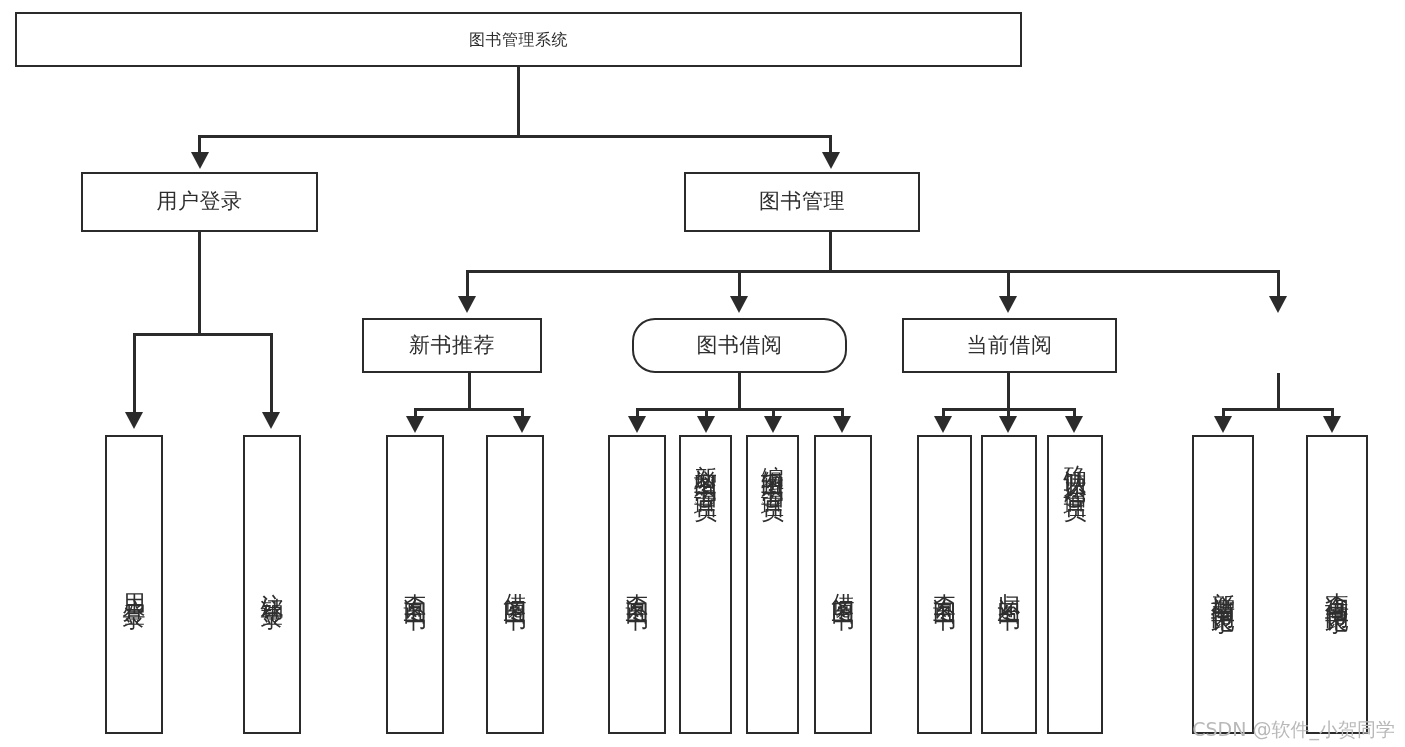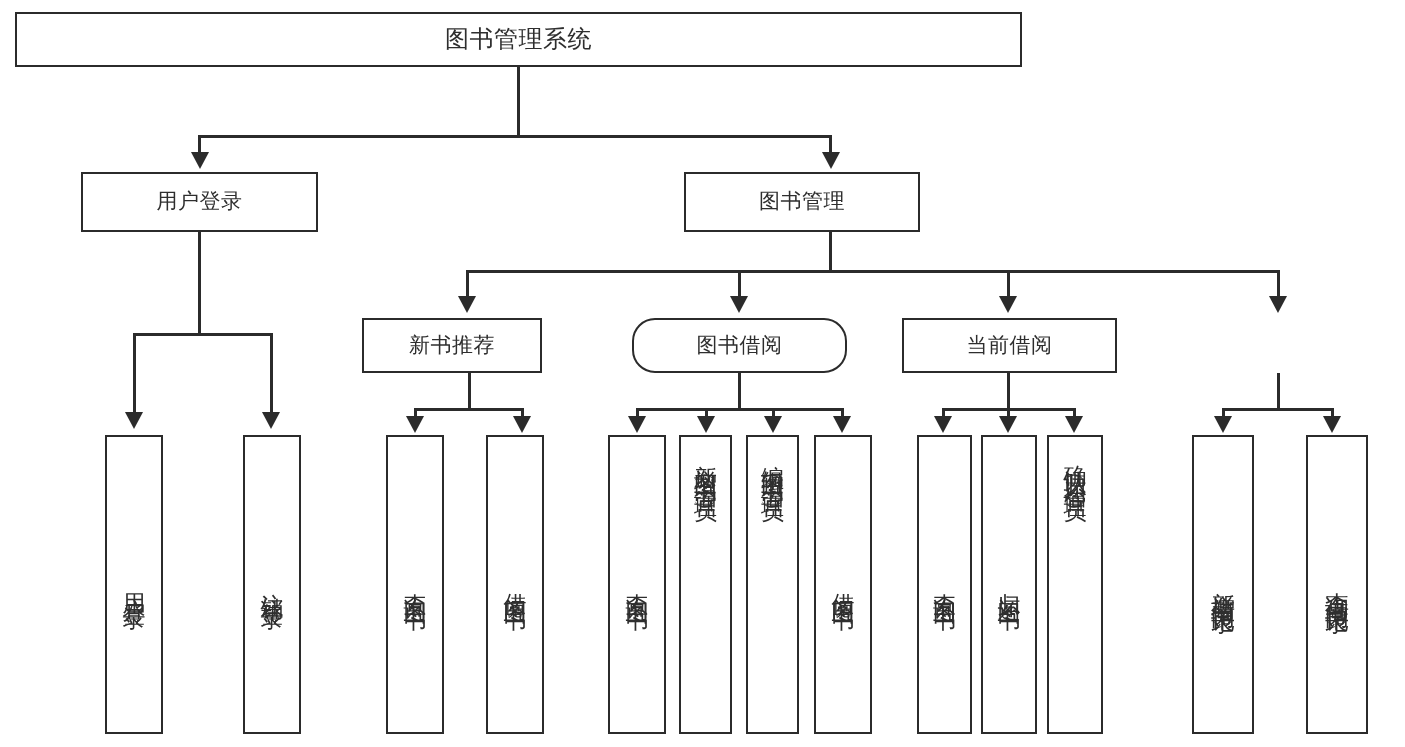--- a/index.html
+++ b/index.html
@@ -27,21 +27,21 @@
     justify-content: center;
     z-index: 3;
   }
   .node .label {
     color: #2e2e2e;
     letter-spacing: 0.5px;
     white-space: nowrap;
     line-height: 1.1;
   }
   
-  .node.root .label { font-size: 24px; }
+  .node.root .label { font-size: 16px; }
   
   .node.mid .label { font-size: 21px; }
   
   .node.leaf {
     align-items: flex-start;
     justify-content: center;
     padding-top: 10px;
   }
   .node.leaf .label {
     writing-mode: vertical-rl;
@@ -218,14 +218,15 @@
     <span class="label">确认归还（管理员）</span>
   </div>
 
   <div class="node leaf wide center" style="left:1192px; top:435px; width:62px; height:299px;">
     <span class="label">新增借阅记录</span>
   </div>
   <div class="node leaf wide center" style="left:1306px; top:435px; width:62px; height:299px;">
     <span class="label">查询借阅记录</span>
   </div>
 
+  <div id="watermark">CSDN @软件_小贺同学</div>
 
 </div>
 
 </body></html>

